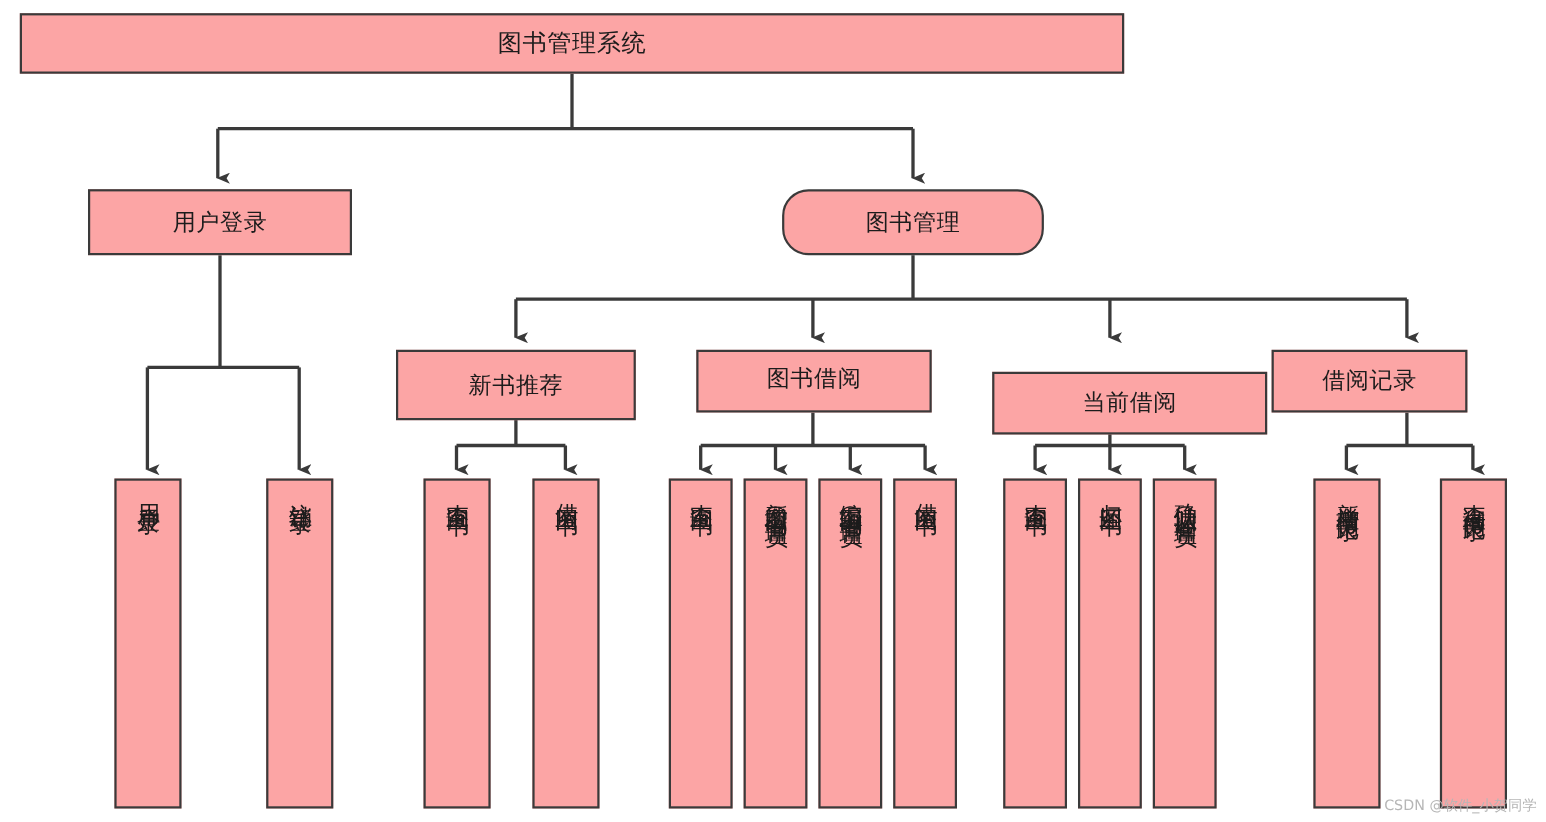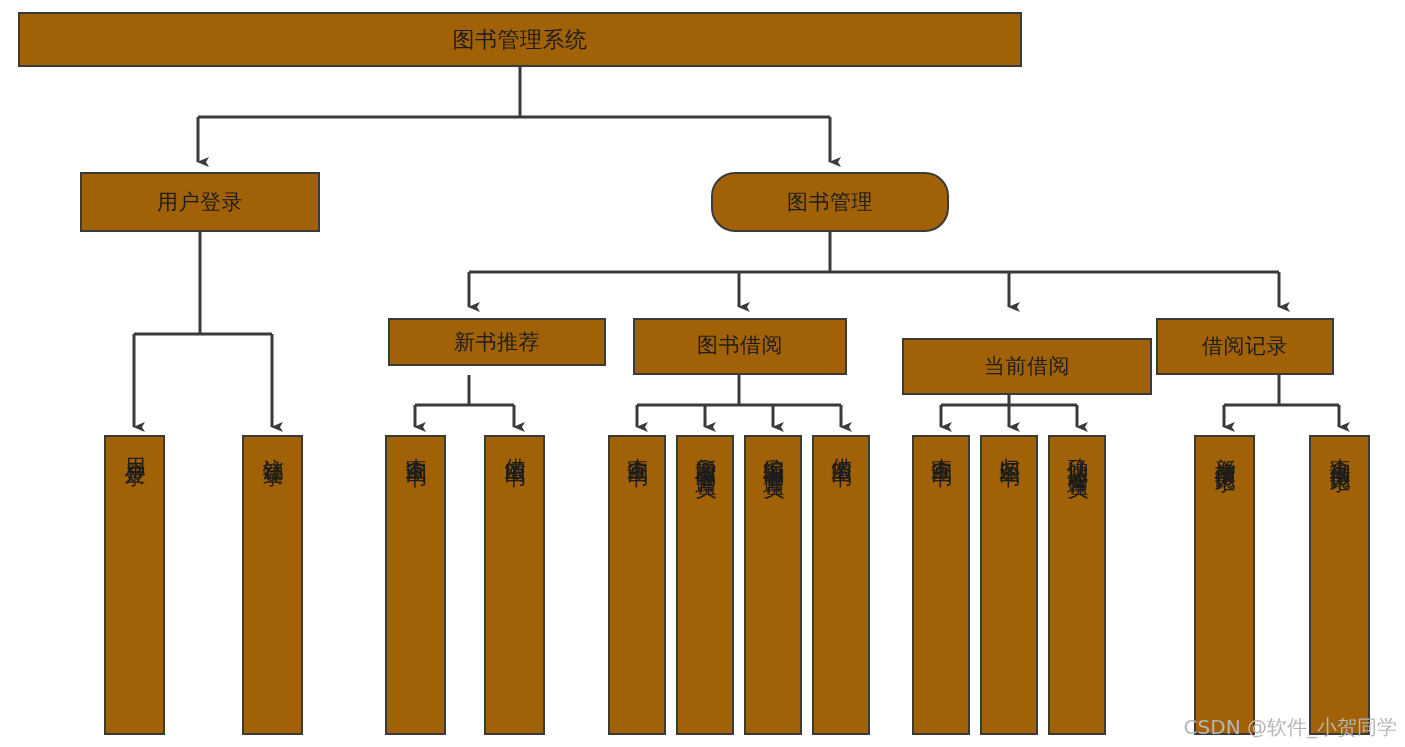--- a/index.html
+++ b/index.html
@@ -23,21 +23,21 @@
     position: absolute;
     left: 0;
     top: 0;
     width: 1405px;
     height: 747px;
   }
   .node {
     position: absolute;
     box-sizing: border-box;
     border: 2px solid #3a3a3a;
-    background: #a16207;
+    background: #fca5a5;
     display: flex;
     align-items: center;
     justify-content: center;
     z-index: 2;
   }
   .node .lbl {
     color: #1c1c1c;
     text-align: center;
     line-height: 1.0;
     letter-spacing: 0.5px;
@@ -61,21 +61,21 @@
     font-size: 21px;
     line-height: 1.12;
     letter-spacing: 3px;
     white-space: nowrap;
     display: block;
   }
   .watermark {
     position: absolute;
     right: 8px;
     bottom: 6px;
-    font-size: 20px;
+    font-size: 13px;
     color: #b6b6b6;
     white-space: nowrap;
     z-index: 5;
     font-family: "DejaVu Sans", "Liberation Sans", sans-serif;
   }
 </style>
 </head>
 <body>
 
 <div id="canvas">
@@ -134,21 +134,21 @@
     <span class="lbl">图书管理系统</span>
   </div>
 
   <div class="node horiz" style="left:80px; top:172px; width:240px; height:60px;">
     <span class="lbl">用户登录</span>
   </div>
   <div class="node horiz" style="left:711px; top:172px; width:238px; height:60px;border-radius:24px;">
     <span class="lbl">图书管理</span>
   </div>
 
-  <div class="node horiz" style="left:360px; top:318px; width:218px; height:48px;margin-left:28px;">
+  <div class="node horiz" style="left:360px; top:318px; width:218px; height:64px;">
     <span class="lbl">新书推荐</span>
   </div>
   <div class="node horiz" style="left:633px; top:318px; width:214px; height:57px;font-family:Liberation Mono, monospace;">
     <span class="lbl">图书借阅</span>
   </div>
   <div class="node horiz" style="left:902px; top:318px; width:250px; height:57px;margin-top:20px;">
     <span class="lbl">当前借阅</span>
   </div>
   <div class="node horiz" style="left:1156px; top:318px; width:178px; height:57px;">
     <span class="lbl">借阅记录</span>

